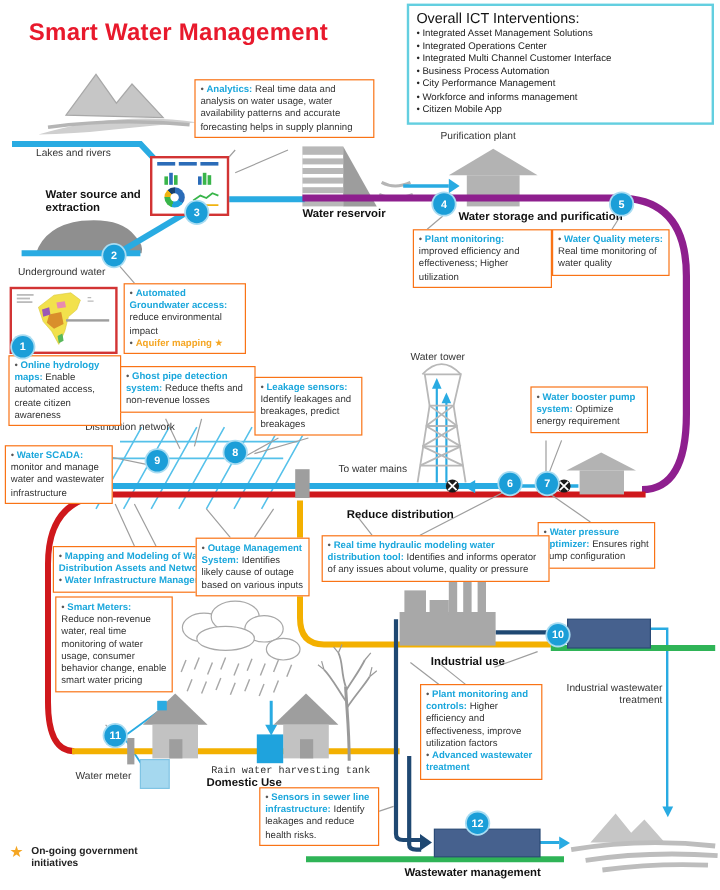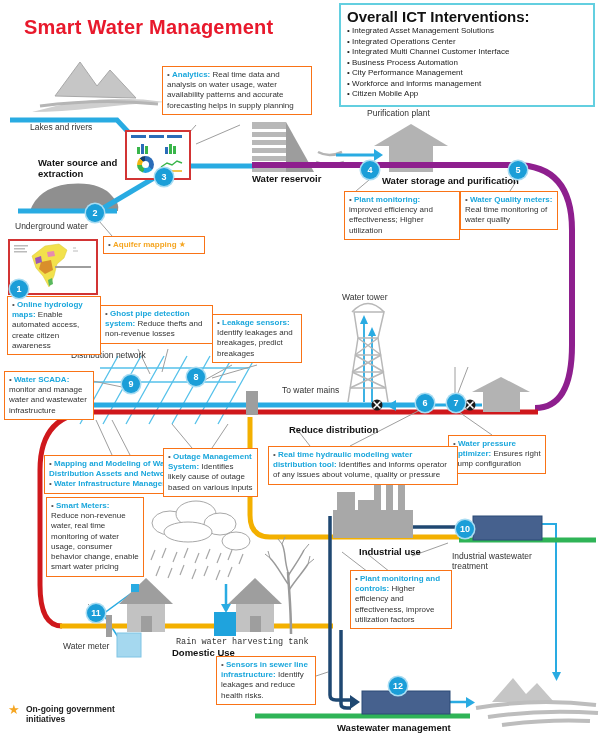--- a/index.html
+++ b/index.html
@@ -2,21 +2,21 @@
 <html><head>
 <meta charset="utf-8">
 <style>
   html,body{margin:0;padding:0;background:#fff;}
   #stage{position:relative;width:600px;height:742px;background:#fff;overflow:hidden;
          font-family:"Liberation Sans",sans-serif;}
   #bg{position:absolute;left:0;top:0;z-index:0;}
   .abs{position:absolute;z-index:2;}
   #title{font-size:20px;font-weight:bold;color:#e8192c;letter-spacing:.2px;z-index:3;}
   .ictbox{border:2px solid #63cfe0;background:#fff;padding:3px 6px 5px 6px;z-index:3;}
-  .ictbox .t{font-size:15px;font-weight:bold;color:#111;}
+  .ictbox .t{font-size:12px;font-weight:normal;color:#111;}
   .ictbox ul{margin:1px 0 0 0;padding:0;list-style:none;}
   .ictbox li{font-size:8px;color:#222;line-height:1.32;}
   .ictbox li::before{content:"• ";}
   .co{background:#fff;border:1px solid #f97316;padding:3px 4px;font-size:8px;line-height:1.28;
       color:#333;z-index:3;}
   .co .lead{color:#1ba7dc;font-weight:bold;}
   .co .olead{color:#f5a623;font-weight:bold;}
   .co p{margin:0;}
   .co p::before{content:"• ";color:#555;}
   .stage-label{font-size:9.5px;font-weight:bold;color:#111;z-index:3;}
@@ -229,28 +229,30 @@
 <div class="stage-label abs" style="left:337px;top:722px;">Wastewater management</div>
 
 <div class="place-label abs" style="left:30px;top:122px;">Lakes and rivers</div>
 <div class="place-label abs" style="left:15px;top:221px;">Underground water</div>
 <div class="place-label abs" style="left:367px;top:108px;">Purification plant</div>
 <div class="place-label abs" style="left:342px;top:292px;">Water tower</div>
 <div class="place-label abs" style="left:282px;top:385px;">To water mains</div>
 <div class="place-label abs" style="left:71px;top:350px;">Distribution network</div>
 <div class="place-label abs" style="left:63px;top:641px;">Water meter</div>
 <div class="place-label abs" style="left:176px;top:637px;font-family:Liberation Mono, monospace;">Rain water harvesting tank</div>
-<div class="place-label abs" style="left:452px;top:551px;width:100px;text-align:left;">Industrial wastewater treatment</div>
+<div class="place-label abs" style="left:452px;top:568px;width:100px;text-align:right;">Industrial wastewater treatment</div>
 
 <div class="co abs" style="left:162px;top:66px;width:140px;">
   <p><span class="lead">Analytics:</span>
   <span>Real time data and analysis on water usage, water availability patterns and accurate forecasting helps in supply planning</span></p>
 </div>
 
 <div class="co abs" style="left:103px;top:236px;width:92px;">
+  <p><span class="lead">Automated Groundwater access:</span>
+  <span>reduce environmental impact</span></p>
   <p><span class="olead">Aquifer mapping</span>
   <span class="star">★</span></p>
 </div>
 
 <div class="co abs" style="left:7px;top:296px;width:84px;">
   <p><span class="lead">Online hydrology maps:</span>
   <span>Enable automated access, create citizen awareness</span></p>
 </div>
 
 <div class="co abs" style="left:100px;top:305px;width:103px;">
@@ -271,20 +273,24 @@
 <div class="co abs" style="left:344px;top:191px;width:106px;">
   <p><span class="lead">Plant monitoring:</span>
   <span>improved efficiency and effectiveness; Higher utilization</span></p>
 </div>
 
 <div class="co abs" style="left:460px;top:191px;width:88px;">
   <p><span class="lead">Water Quality meters:</span>
   <span>Real time monitoring of water quality</span></p>
 </div>
 
+<div class="co abs" style="left:442px;top:322px;width:88px;">
+  <p><span class="lead">Water booster pump system:</span>
+  <span>Optimize energy requirement</span></p>
+</div>
 
 <div class="co abs" style="left:448px;top:435px;width:88px;">
   <p><span class="lead">Water pressure optimizer:</span>
   <span>Ensures right pump configuration</span></p>
 </div>
 
 <div class="co abs" style="left:44px;top:455px;width:172px;">
   <p><span class="lead">Mapping and Modeling of Water Distribution Assets and Network</span></p>
   <p><span class="lead">Water Infrastructure Management</span></p>
 </div>
@@ -300,20 +306,21 @@
 </div>
 
 <div class="co abs" style="left:46px;top:497px;width:88px;">
   <p><span class="lead">Smart Meters:</span>
   <span>Reduce non-revenue water, real time monitoring of water usage, consumer behavior change, enable smart water pricing</span></p>
 </div>
 
 <div class="co abs" style="left:350px;top:570px;width:92px;">
   <p><span class="lead">Plant monitoring and controls:</span>
   <span>Higher efficiency and effectiveness, improve utilization factors</span></p>
+  <p><span class="lead">Advanced wastewater treatment</span></p>
 </div>
 
 <div class="co abs" style="left:216px;top:656px;width:90px;">
   <p><span class="lead">Sensors in sewer line infrastructure:</span>
   <span>Identify leakages and reduce health risks.</span></p>
 </div>
 
 <div class="thumb abs" style="left:125px;top:130px;width:62px;height:46px;">
   <svg width="58" height="42" style="position:absolute;left:2px;top:1px;">
     <rect x="2" y="2" width="15" height="3" fill="#2b6cb8"></rect>

